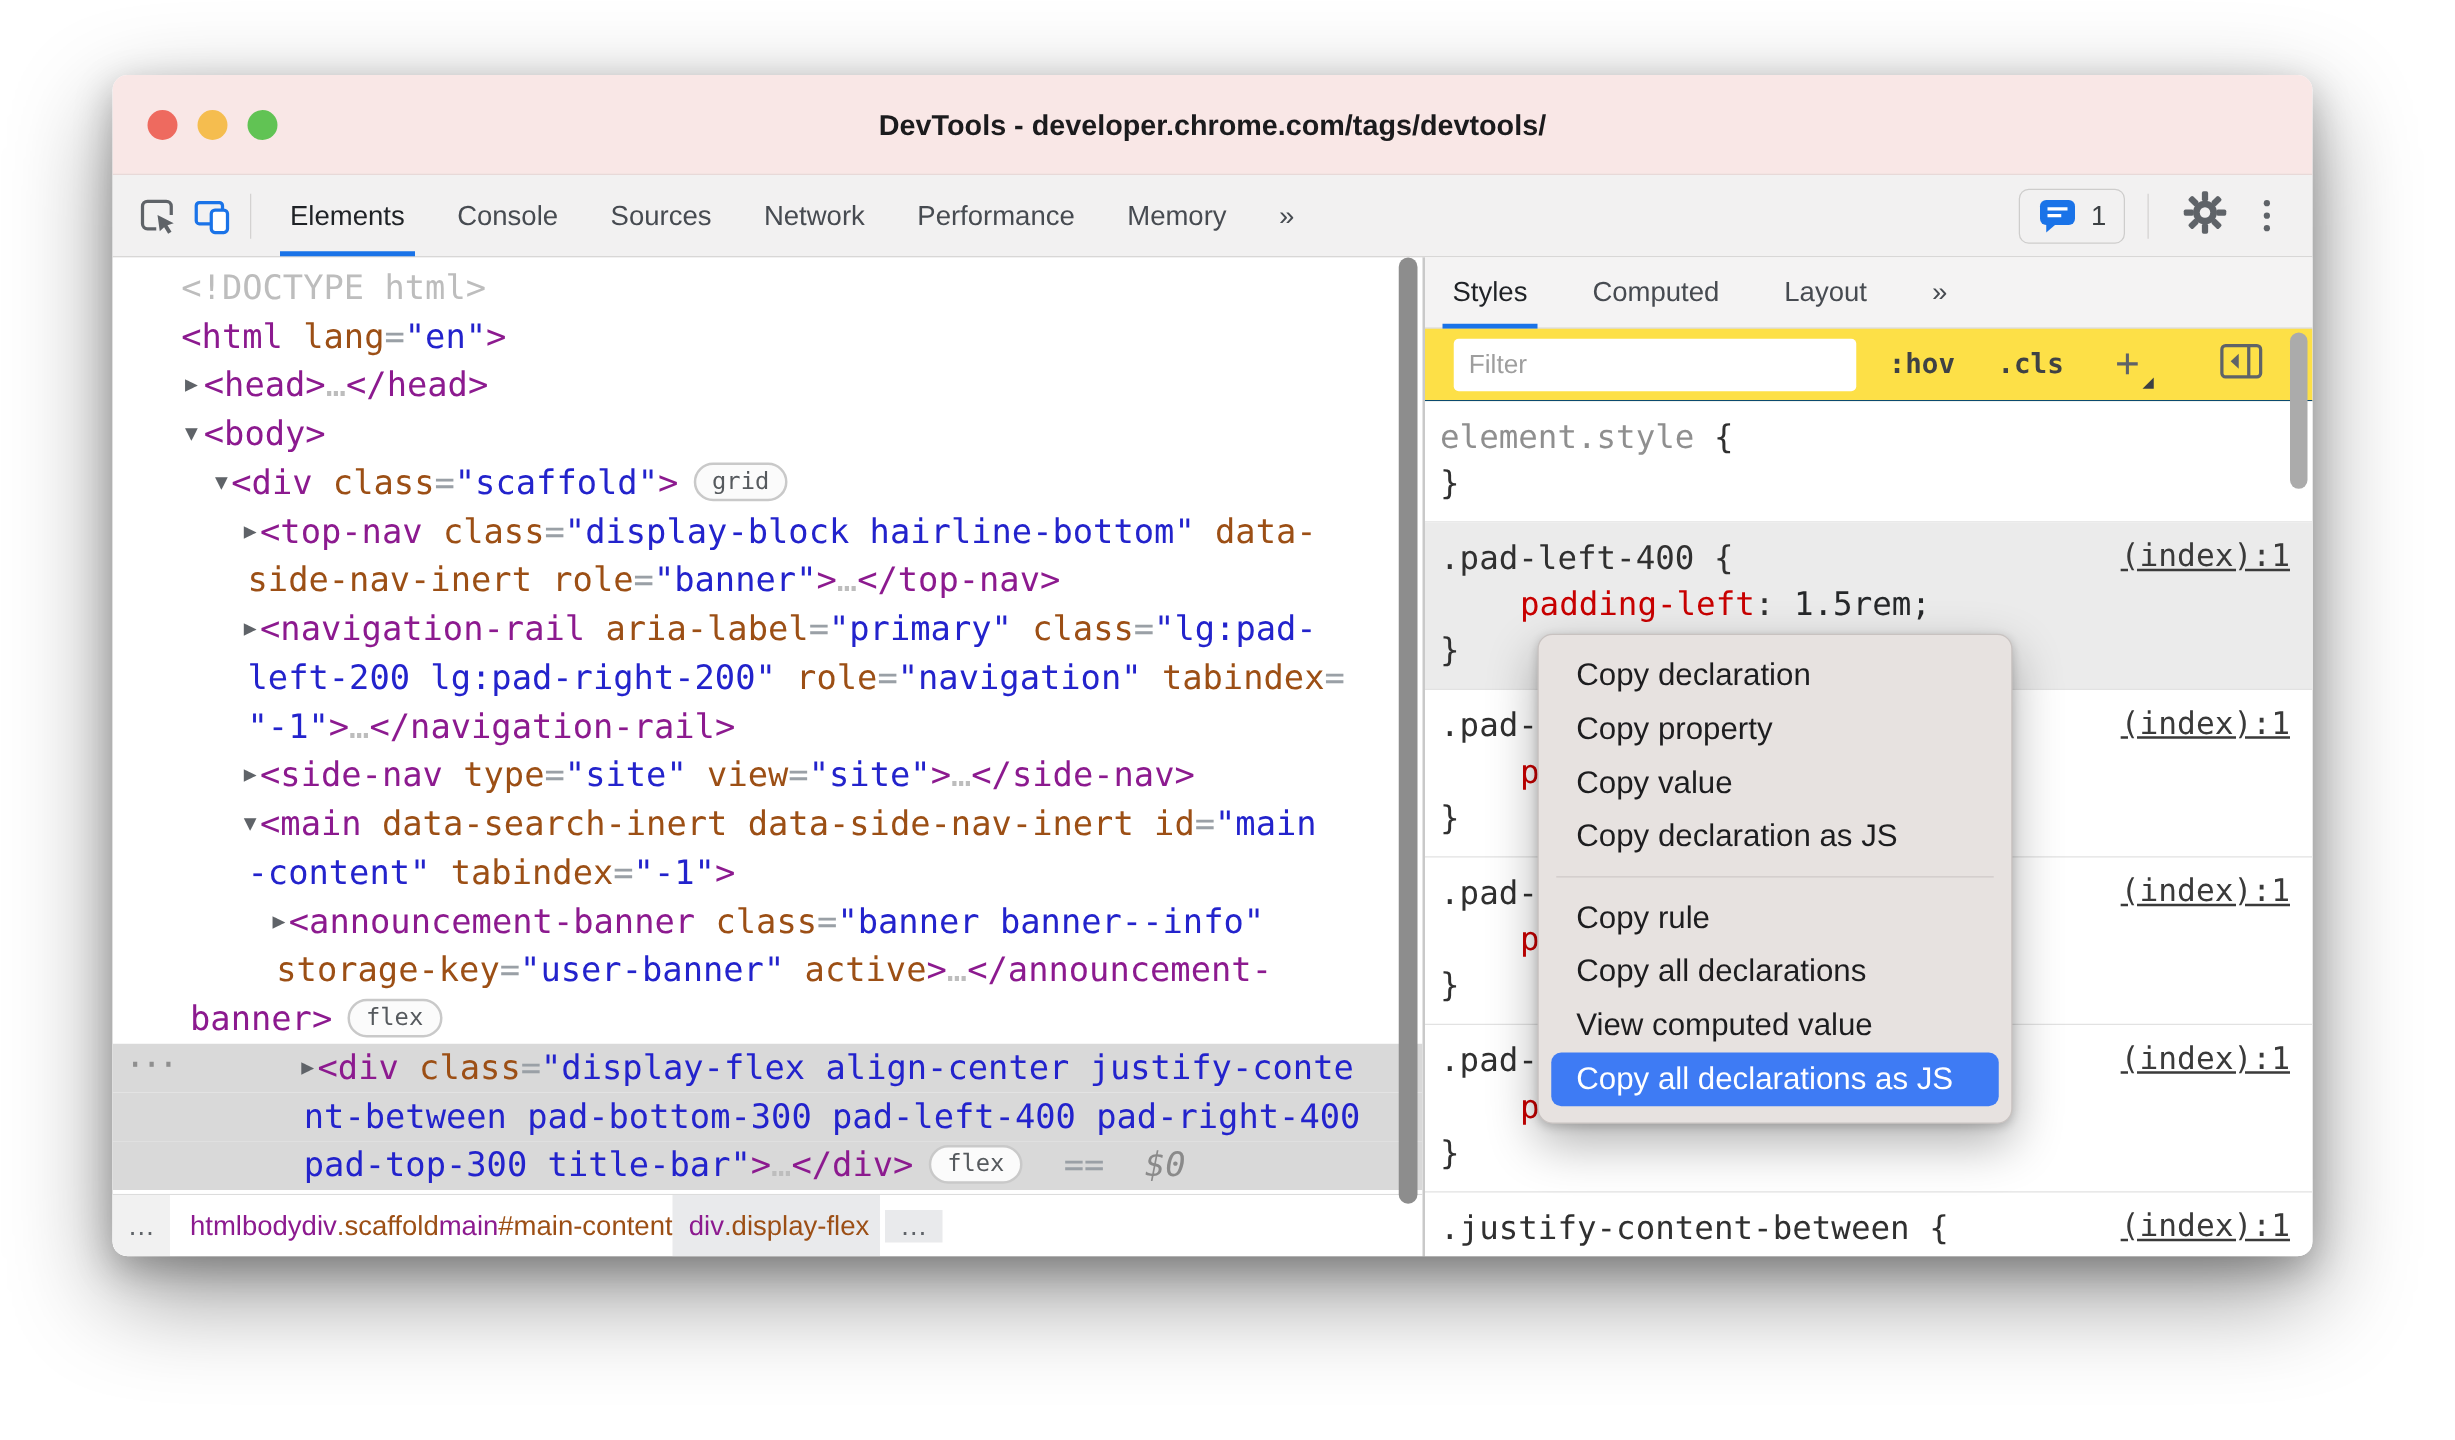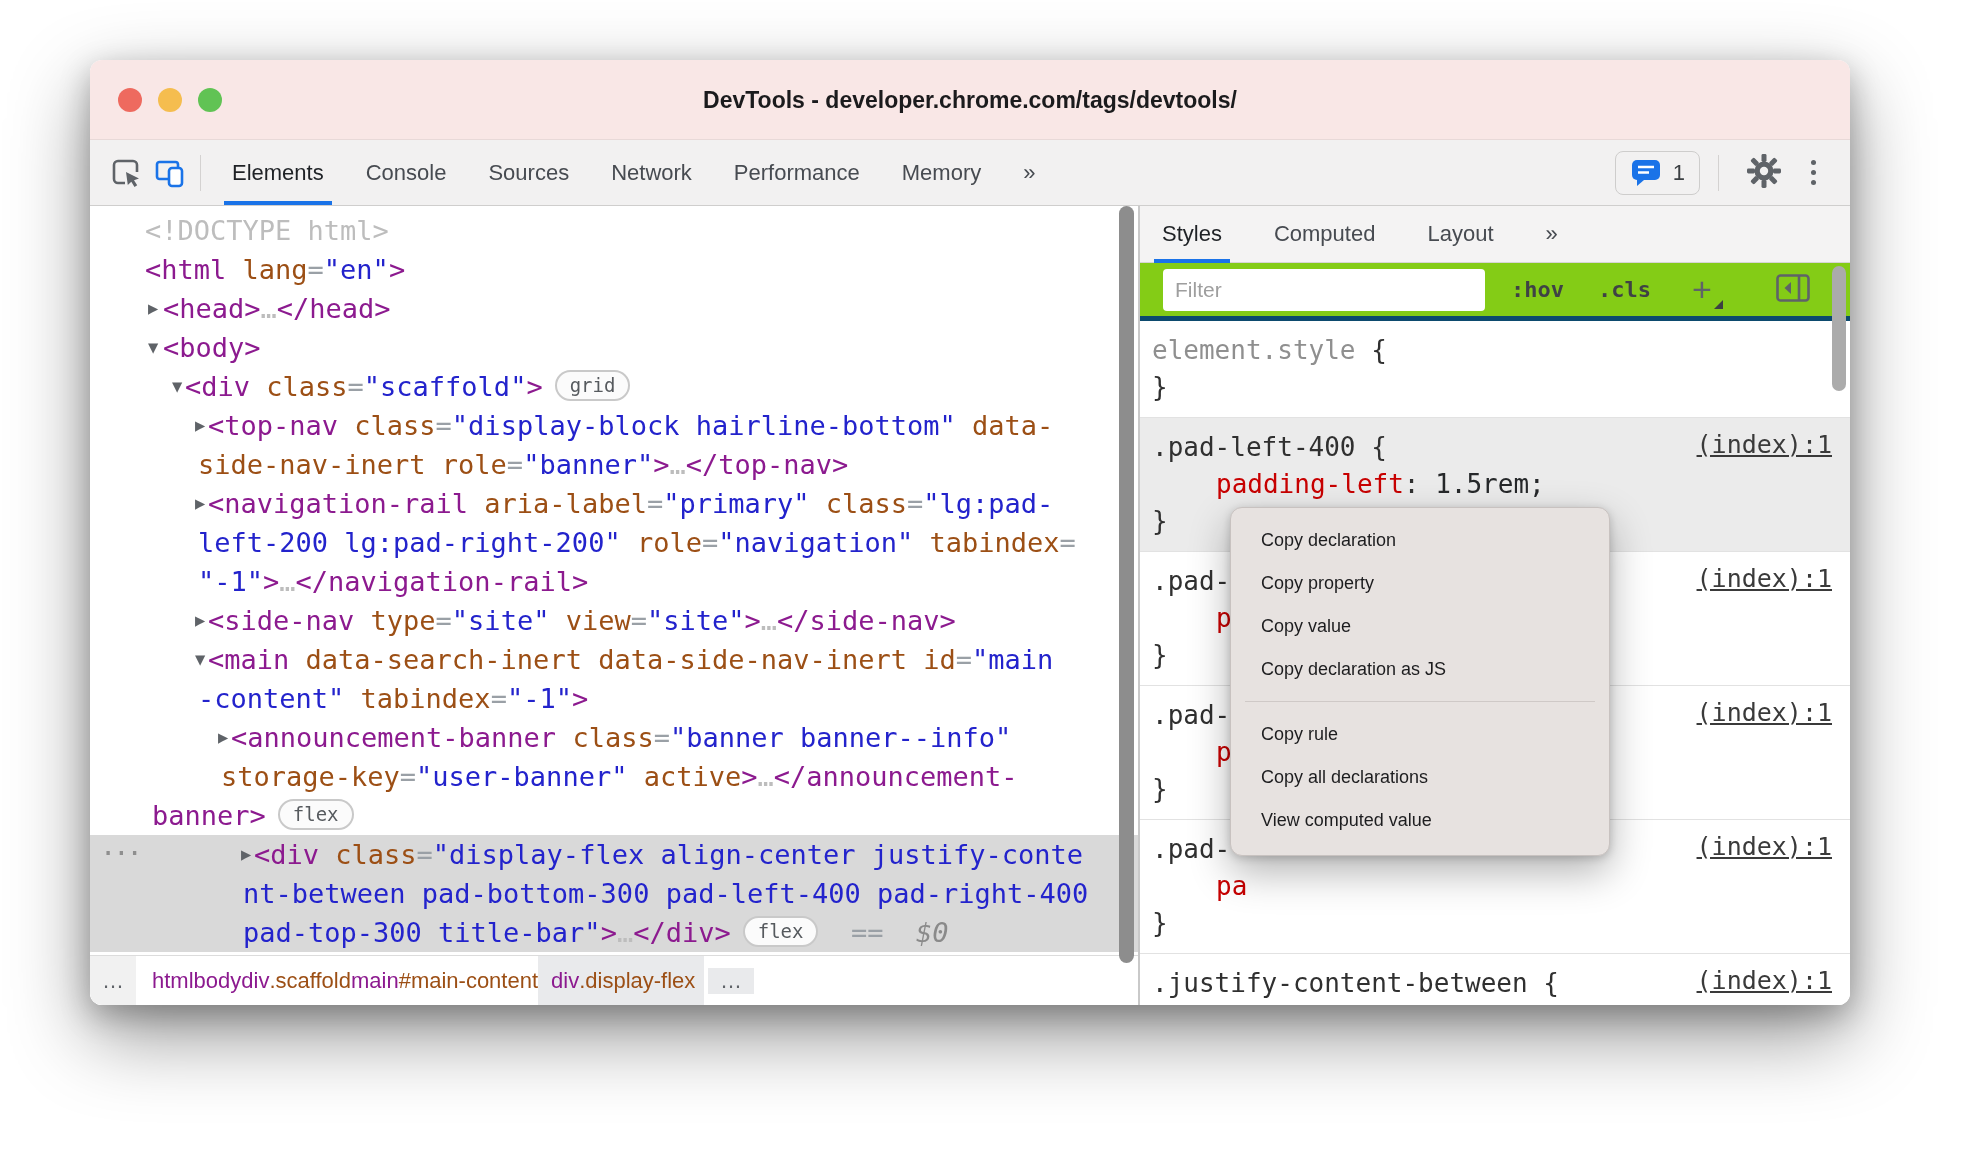--- a/index.html
+++ b/index.html
@@ -54,21 +54,21 @@
   .crumbs{display:flex;align-items:center;padding-left:16px;white-space:nowrap;}
   .crumb{display:flex;align-items:center;height:50px;}
   .crumb.sel{background:#e9eaec;padding:0 13px;max-width:166px;overflow:hidden;margin-left:0;}
   .crumb-ofr{width:46px;background:#e9eaec;display:flex;align-items:center;justify-content:center;color:#5f6368;margin-left:4px;flex:0 0 auto;}
   
   .side-tabs{position:absolute;left:0;right:0;top:0;height:57px;background:#f4f3f3;border-bottom:1px solid #d6d5d4;
              display:flex;gap:52px;padding-left:22px;}
   .side-tab{position:relative;line-height:56px;font-size:22px;color:#474b51;}
   .side-tab.active{color:#1f2226;}
   .side-tab.active::after{content:"";position:absolute;left:-8px;right:-8px;bottom:-1px;height:4px;background:#1a73e8;}
-  .filter-row{position:absolute;left:0;right:0;top:57px;height:58px;background:#84cc16;border-bottom:5px solid #0c4a6e;
+  .filter-row{position:absolute;left:0;right:0;top:57px;height:58px;background:#fde047;border-bottom:1px solid #0c4a6e;
               display:flex;align-items:center;}
   .filter-input{width:322px;height:42px;margin-left:23px;border:none;background:#fff;border-radius:4px;
                 font-size:21px;padding:0 12px;color:#202124;outline:none;font-family:"Liberation Sans",sans-serif;}
   .filter-input::placeholder{color:#9e9e9e;}
   .pseudo-btn{font-family:"DejaVu Sans Mono",monospace;font-weight:bold;font-size:22px;color:#3f4245;}
   .hov-btn{margin-left:26px;}
   .cls-btn{margin-left:34px;}
   .plus-btn{position:relative;margin-left:36px;width:30px;height:30px;}
   .plus-btn .pl{position:absolute;left:0;top:0;width:100%;height:100%;font-size:34px;line-height:28px;text-align:center;color:#5f6368;}
   .plus-btn .corner{position:absolute;right:-6px;bottom:-4px;width:0;height:0;border-left:9px solid transparent;border-bottom:9px solid #3c4043;}
@@ -85,21 +85,21 @@
   .c-prop{color:#c80000;}
   .c-cval{color:#26282a;}
   .idx{position:absolute;right:18px;top:12px;font-size:25px;color:#3a3a3a;text-decoration:underline;}
   
   .vthumb{position:absolute;border-radius:8px;background:#8d8d8d;}
   .vthumb.left{left:1029px;top:146px;width:15px;height:757px;}
   .vthumb.right{right:4px;top:60px;width:14px;height:125px;background:#ababab;}
   
   .menu{position:absolute;left:1140px;top:447px;width:380px;background:#e7e2e0;border:1px solid #c8c2c0;border-radius:12px;
         box-shadow:0 16px 40px rgba(0,0,0,.30),0 2px 8px rgba(0,0,0,.18);padding:11px 0 13px;z-index:60;}
-  .menu-item{height:43px;line-height:43px;padding-left:30px;font-size:18px;color:#1d1d1f;white-space:nowrap;}
+  .menu-item{height:43px;line-height:43px;padding-left:30px;font-size:25px;color:#1d1d1f;white-space:nowrap;}
   .menu-item.sel{margin:0 10px;padding-left:20px;border-radius:8px;background:#3e7bf4;color:#fff;}
   .menu-sep{height:1px;background:#cfc9c7;margin:10px 14px 11px 14px;}
 </style>
 </head>
 <body>
 
 <div class="window">
 
   <div class="titlebar">
     <div class="lights">
@@ -286,14 +286,15 @@
 
   <div class="menu" id="context-menu">
       <div class="menu-item">Copy declaration</div>
       <div class="menu-item">Copy property</div>
       <div class="menu-item">Copy value</div>
       <div class="menu-item">Copy declaration as JS</div>
       <div class="menu-sep"></div>
       <div class="menu-item">Copy rule</div>
       <div class="menu-item">Copy all declarations</div>
       <div class="menu-item">View computed value</div>
+      <div class="menu-item sel">Copy all declarations as JS</div>
     </div>
 </div>
 
 </body></html>

